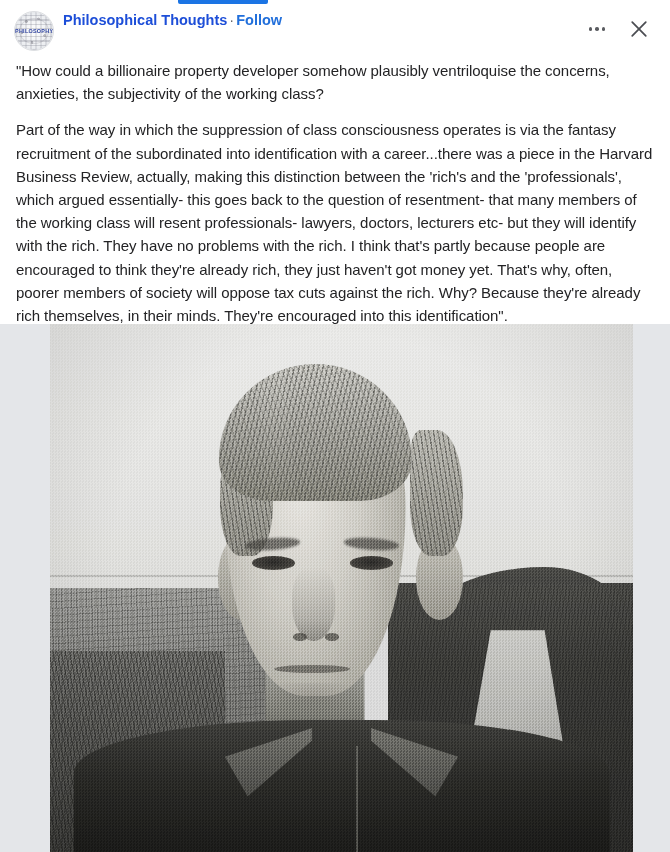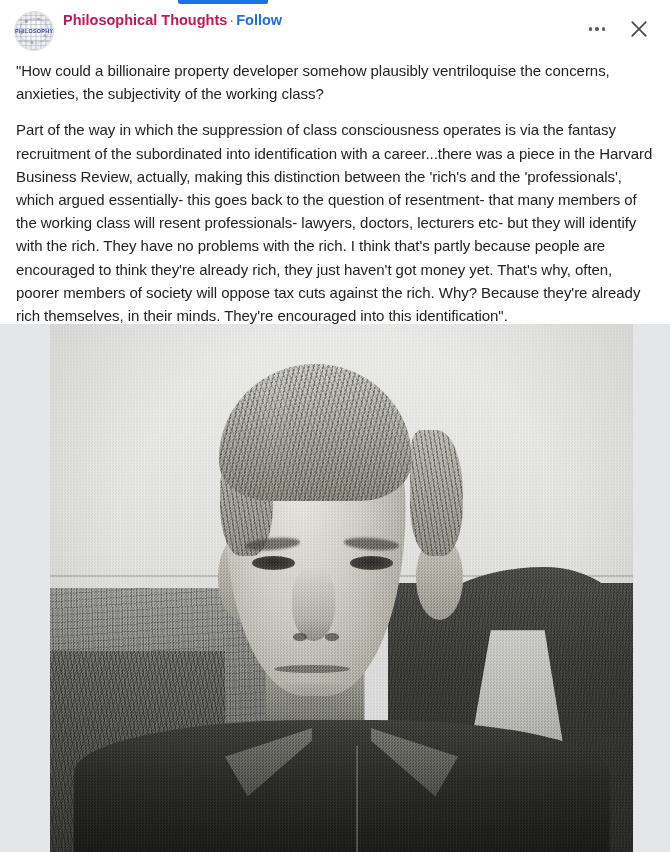--- a/index.html
+++ b/index.html
@@ -104,21 +104,21 @@
     min-width: 0;
   }
   .header-line1 {
     font-size: 14.5px;
     line-height: 19px;
     color: #050505;
     white-space: nowrap;
   }
   .page-name {
     font-weight: bold;
-    color: #be185d;
+    color: #1d4ed8;
     text-align: right;
   }
   .dot-sep {
     color: #65676b;
     padding: 0 2px;
   }
   .follow-link {
     color: #216fdb;
     font-weight: bold;
     cursor: pointer;

